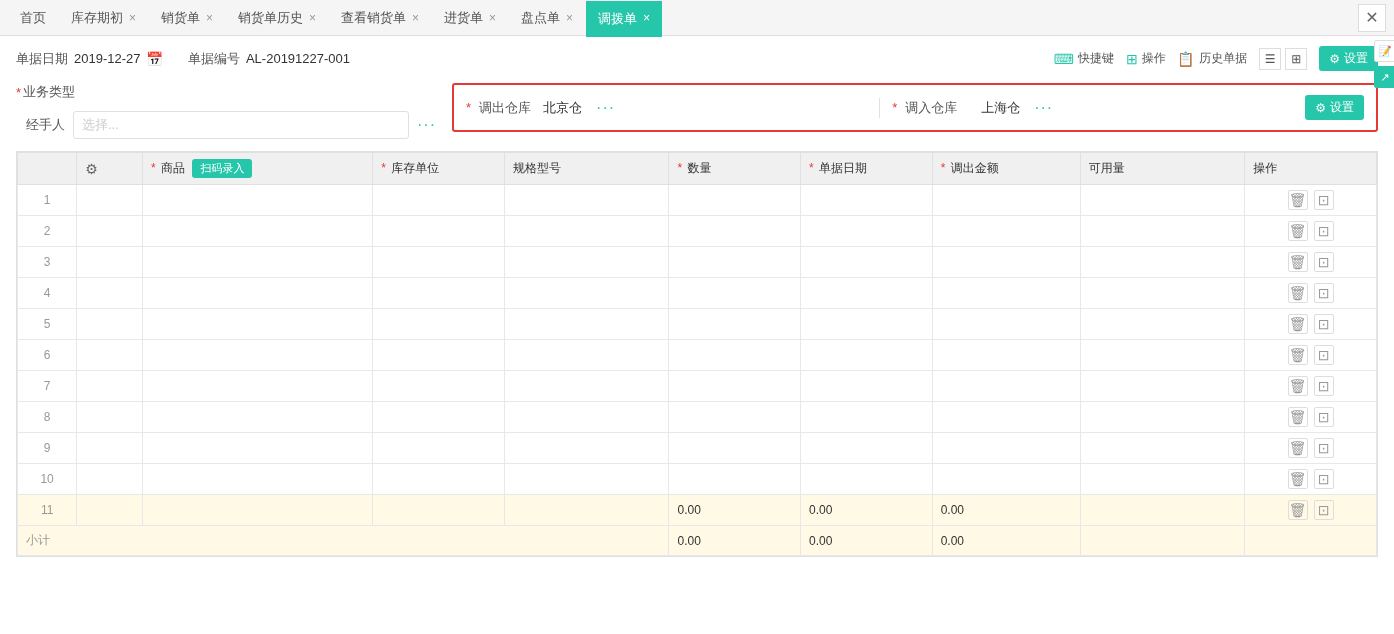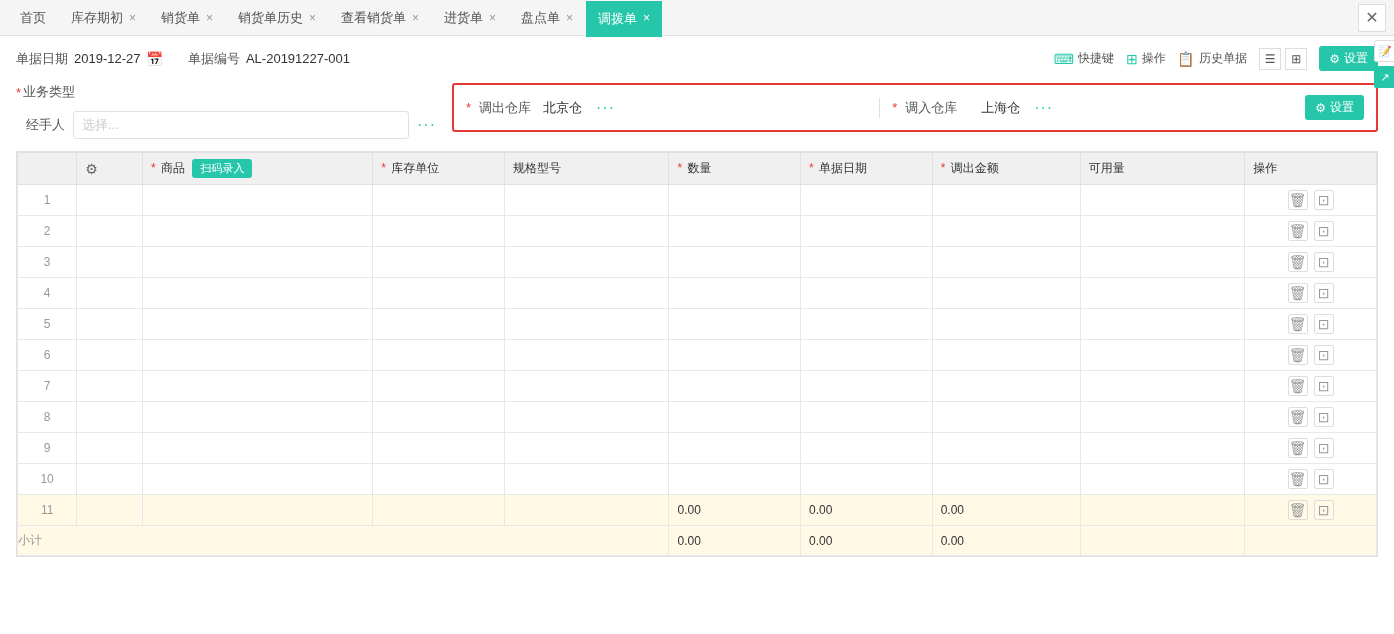--- a/index.html
+++ b/index.html
@@ -631,21 +631,21 @@
       <td class="subtotal-value">0.00</td>
       <td></td>
       <td>
         <div class="ops-icons">
           <div class="op-icon">🗑</div>
           <div class="op-icon">⊡</div>
         </div>
       </td>
     </tr>
           <tr class="subtotal">
-      <td class="subtotal-label" colspan="5" style="text-align:left; padding-left:0;">小计</td>
+      <td class="subtotal-label" colspan="5" style="text-align:left; padding-left:8px;">小计</td>
       <td class="subtotal-value">0.00</td>
       <td class="subtotal-value">0.00</td>
       <td class="subtotal-value">0.00</td>
       <td></td>
       <td></td>
     </tr>
         </tbody>
     </table>
   </div>
 

